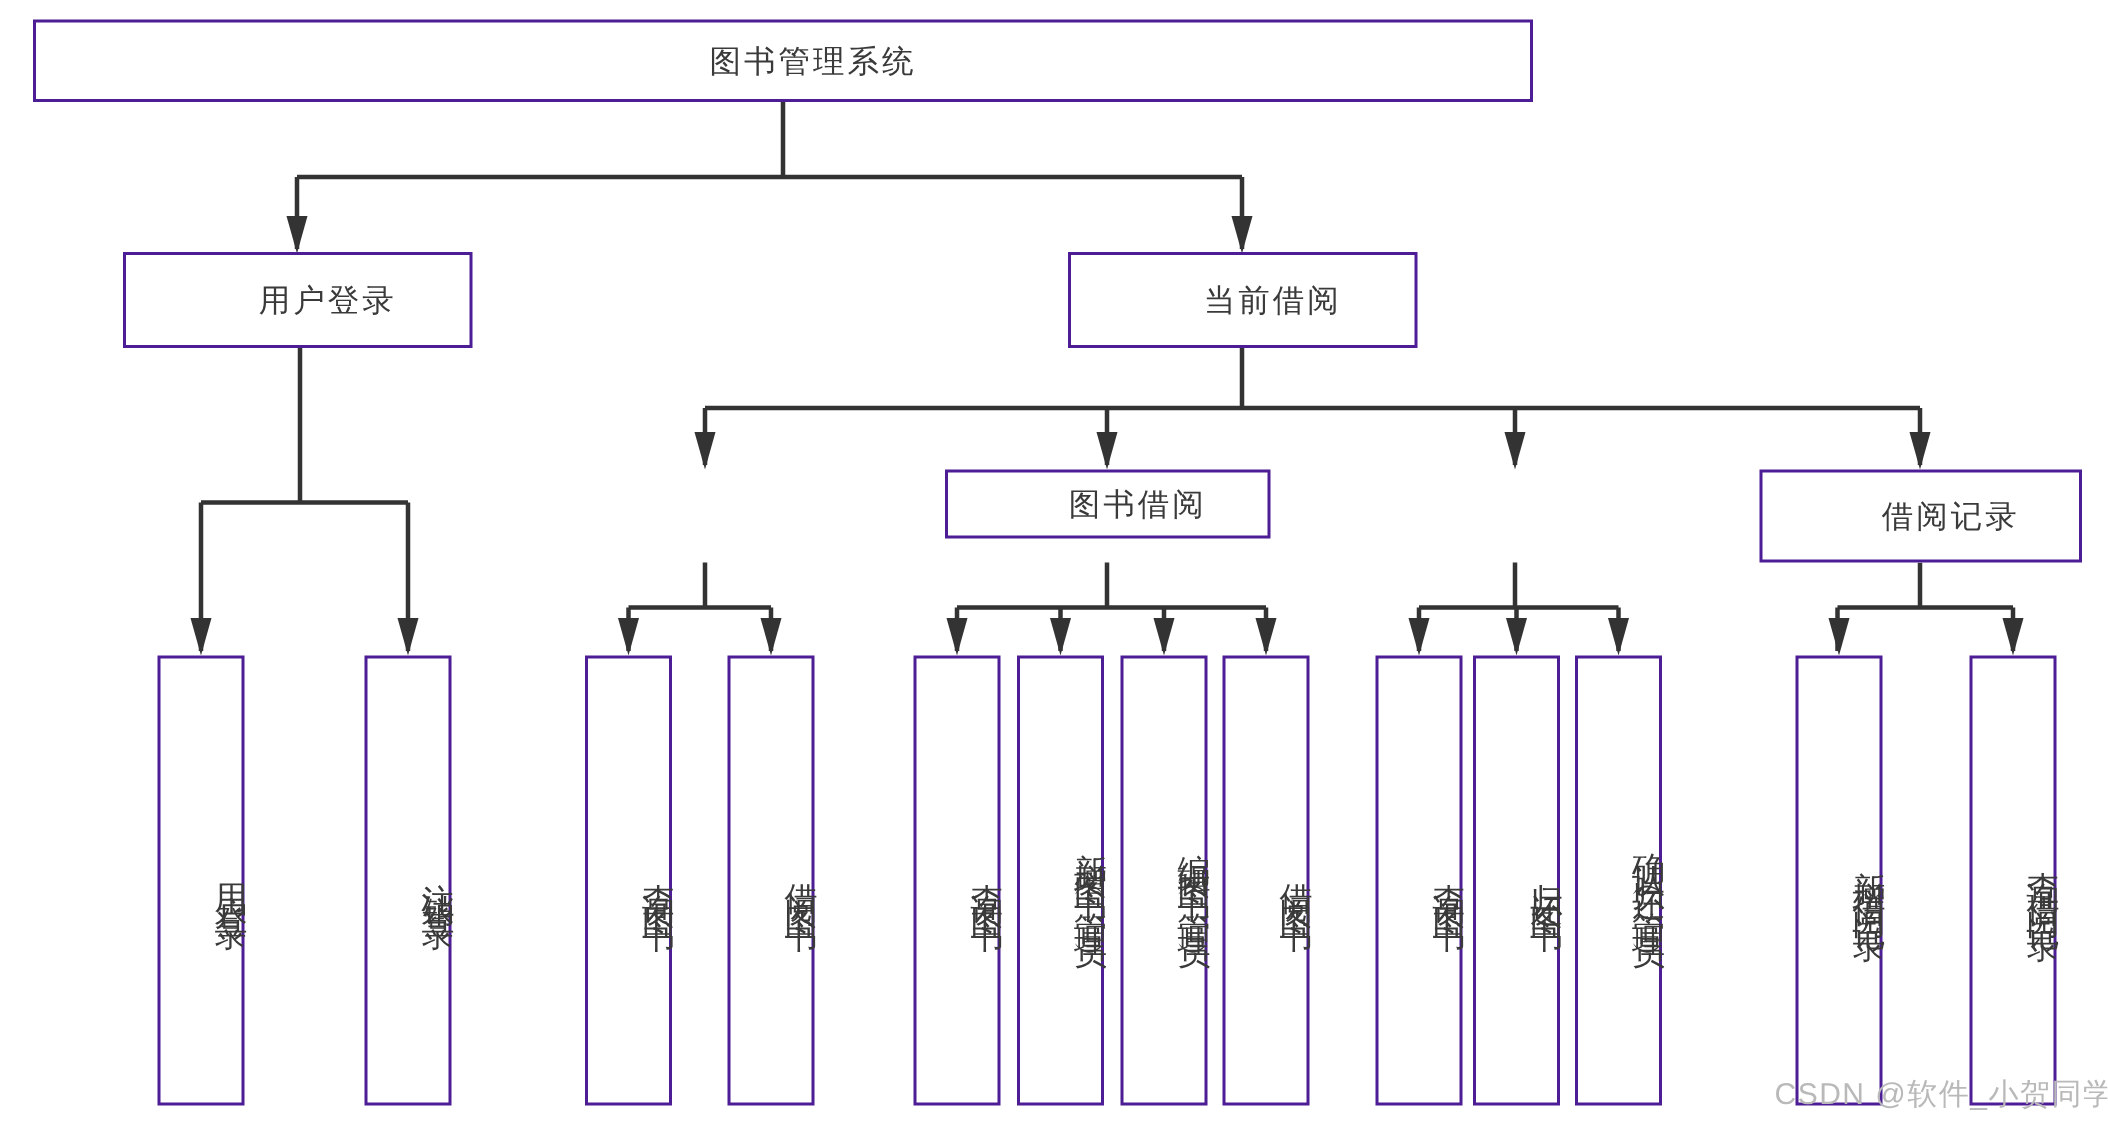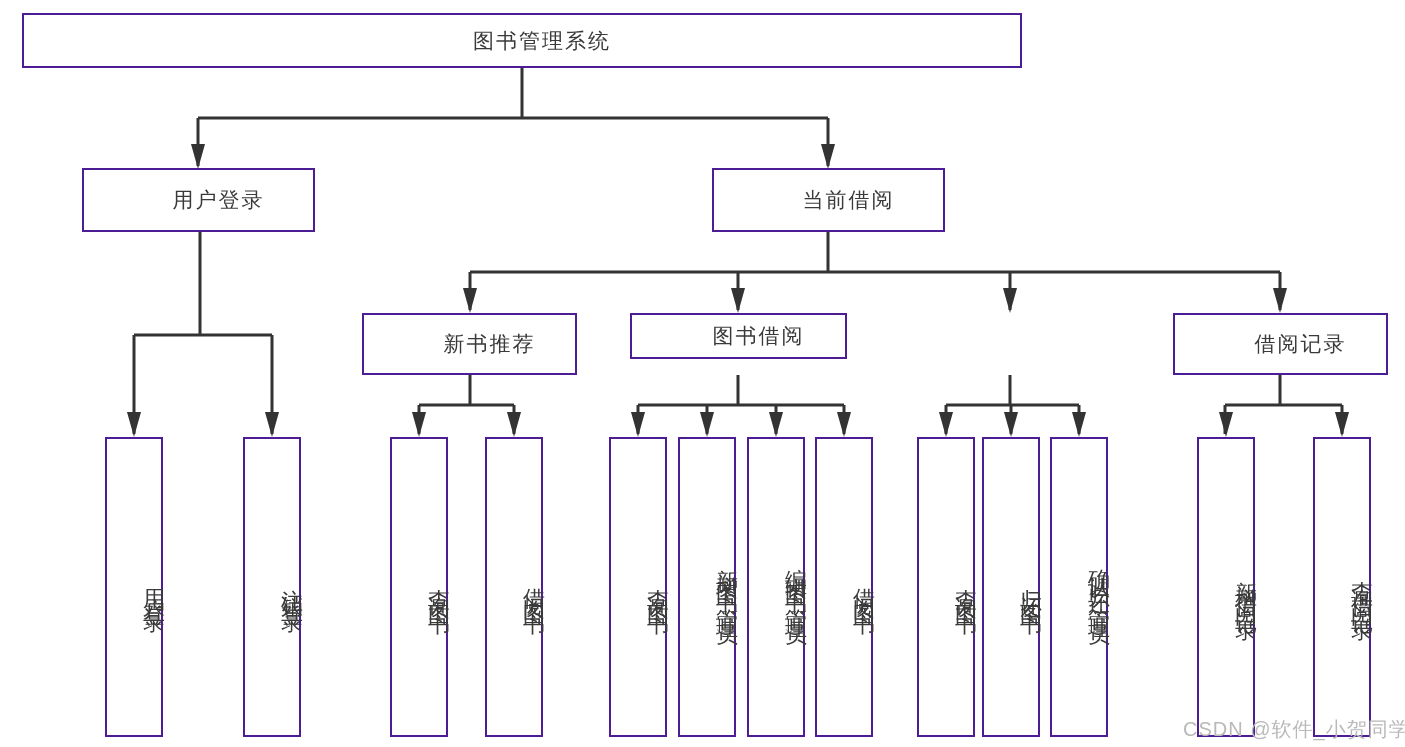--- a/index.html
+++ b/index.html
@@ -146,23 +146,20 @@
     <span>图书管理系统</span>
   </div>
 
   <div class="box hbox n-login">
     <span>用户登录</span>
   </div>
   <div class="box hbox n-mgmt">
     <span>当前借阅</span>
   </div>
 
-  <div class="box hbox n-rec">
-    <span>新书推荐</span>
-  </div>
   <div class="box hbox n-bor">
     <span>图书借阅</span>
   </div>
   <div class="box hbox n-log">
     <span>借阅记录</span>
   </div>
 
   <div class="box vbox leaf l-1">
     <span>用户登录</span>
   </div>

